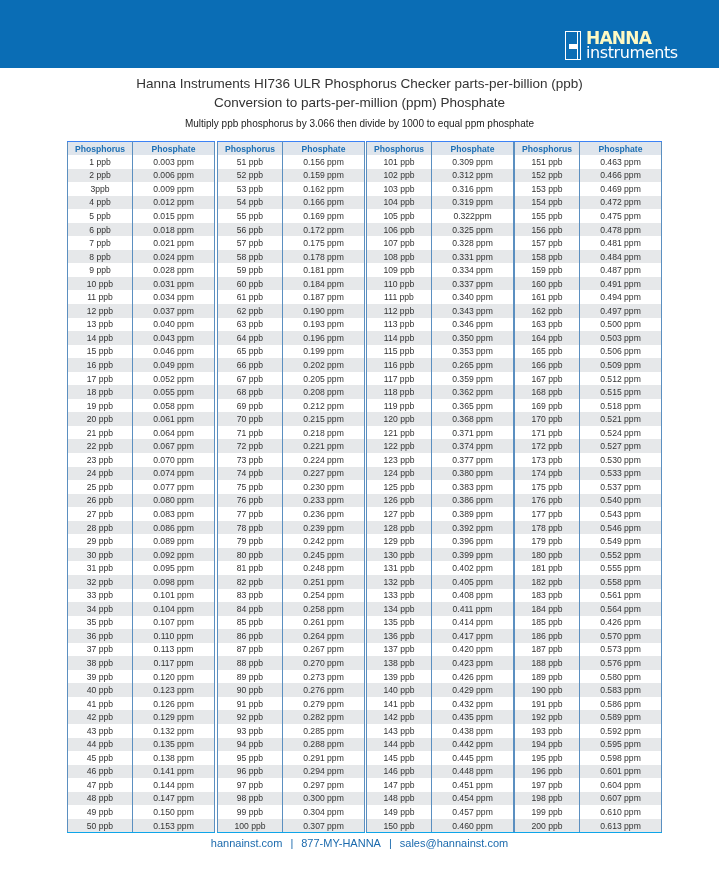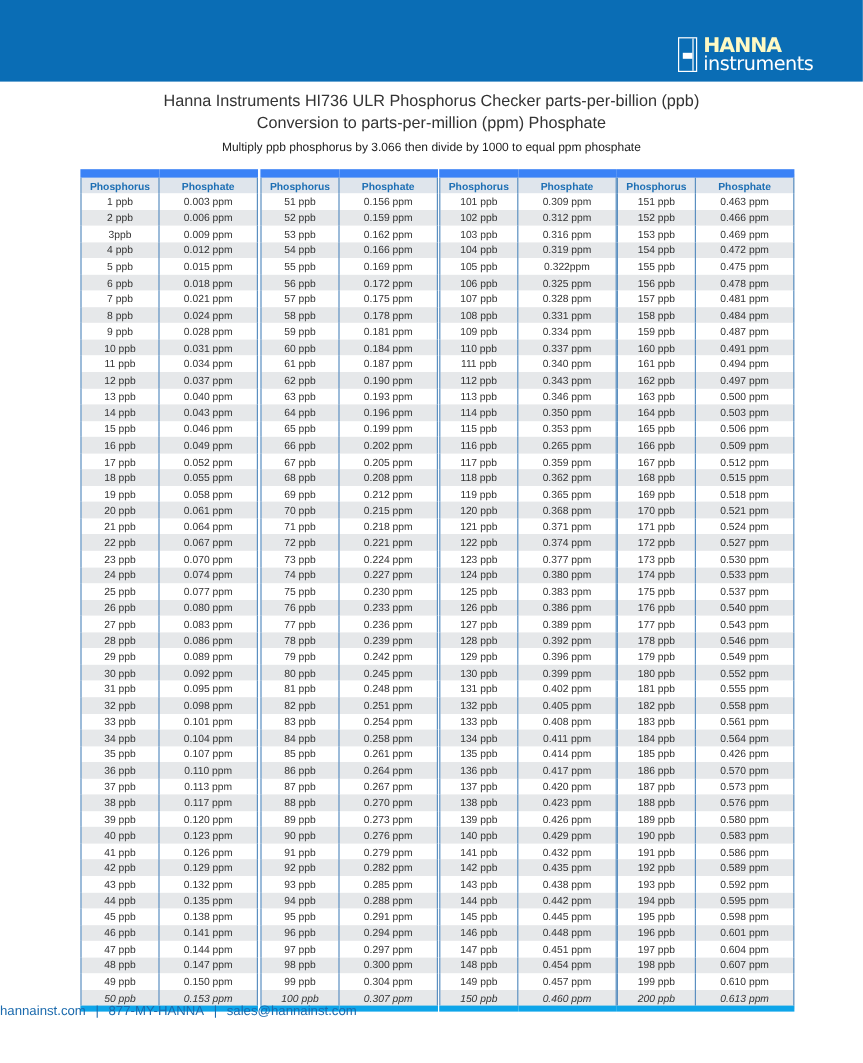--- a/index.html
+++ b/index.html
@@ -9,26 +9,26 @@
   .logo{position:absolute;left:565px;top:30px;width:110px;height:32px;}
   .logo-mark{position:absolute;left:0;top:1px;width:16px;height:29px;border:1px solid #ffffff;box-sizing:border-box;}
   .logo-mark .bar{position:absolute;left:3px;top:12px;width:8px;height:5px;background:#ffffff;}
   .logo-mark .col{position:absolute;left:11px;top:0;width:1px;height:27px;background:#ffffff;}
   .logo-name{position:absolute;left:21px;top:-1px;color:#fef9c3;font-family:"DejaVu Sans",sans-serif;font-weight:bold;font-size:17px;letter-spacing:-0.8px;line-height:18px;}
   .logo-sub{position:absolute;left:21px;top:16px;color:#fff;font-family:"DejaVu Sans",sans-serif;font-size:16px;letter-spacing:-0.4px;line-height:13px;}
   .sub1{position:absolute;left:0;width:719px;top:76px;text-align:center;font-size:13.5px;color:#333;}
   .sub2{position:absolute;left:0;width:719px;top:95px;text-align:center;font-size:13.5px;color:#333;}
   .sub3{position:absolute;left:0;width:719px;top:118px;text-align:center;font-size:10px;color:#222;}
   .tbl{position:absolute;top:141px;width:148px;border-collapse:collapse;border:1px solid #5b8fc0;border-top:none;font-size:8.6px;}
-  .tbl th{background:#dfe5ec;color:#1d6fb4;font-weight:bold;height:13px;padding:0;font-size:8.6px;border-top:7px solid #3b82f6;}
+  .tbl th{background:#dfe5ec;color:#1d6fb4;font-weight:bold;height:13px;padding:0;font-size:8.6px;border-top:1px solid #3b82f6;}
   .tbl td{height:13.55px;padding:0;text-align:center;color:#333;}
   .tbl td:first-child,.tbl th:first-child{border-right:1px solid #5b8fc0;width:64px;}
   .tbl tr.even td{background:#e6e8ea;}
-  .tbl tr:last-child td{border-bottom:5px solid #0ea5e9;font-style:italic;}
-  .footer{position:absolute;left:0;width:719px;top:837px;text-align:left;color:#1b6aad;font-size:11px;}
+  .tbl tr:last-child td{border-bottom:1px solid #0ea5e9;}
+  .footer{position:absolute;left:0;width:719px;top:837px;text-align:center;color:#1b6aad;font-size:11px;}
   .footer .sep{margin:0 8px;color:#1b6aad;}
 </style>
 </head>
 <body>
 
 <div class="banner">
   <div class="logo">
     <div class="logo-mark">
         <div class="bar"></div>
         <div class="col"></div>

